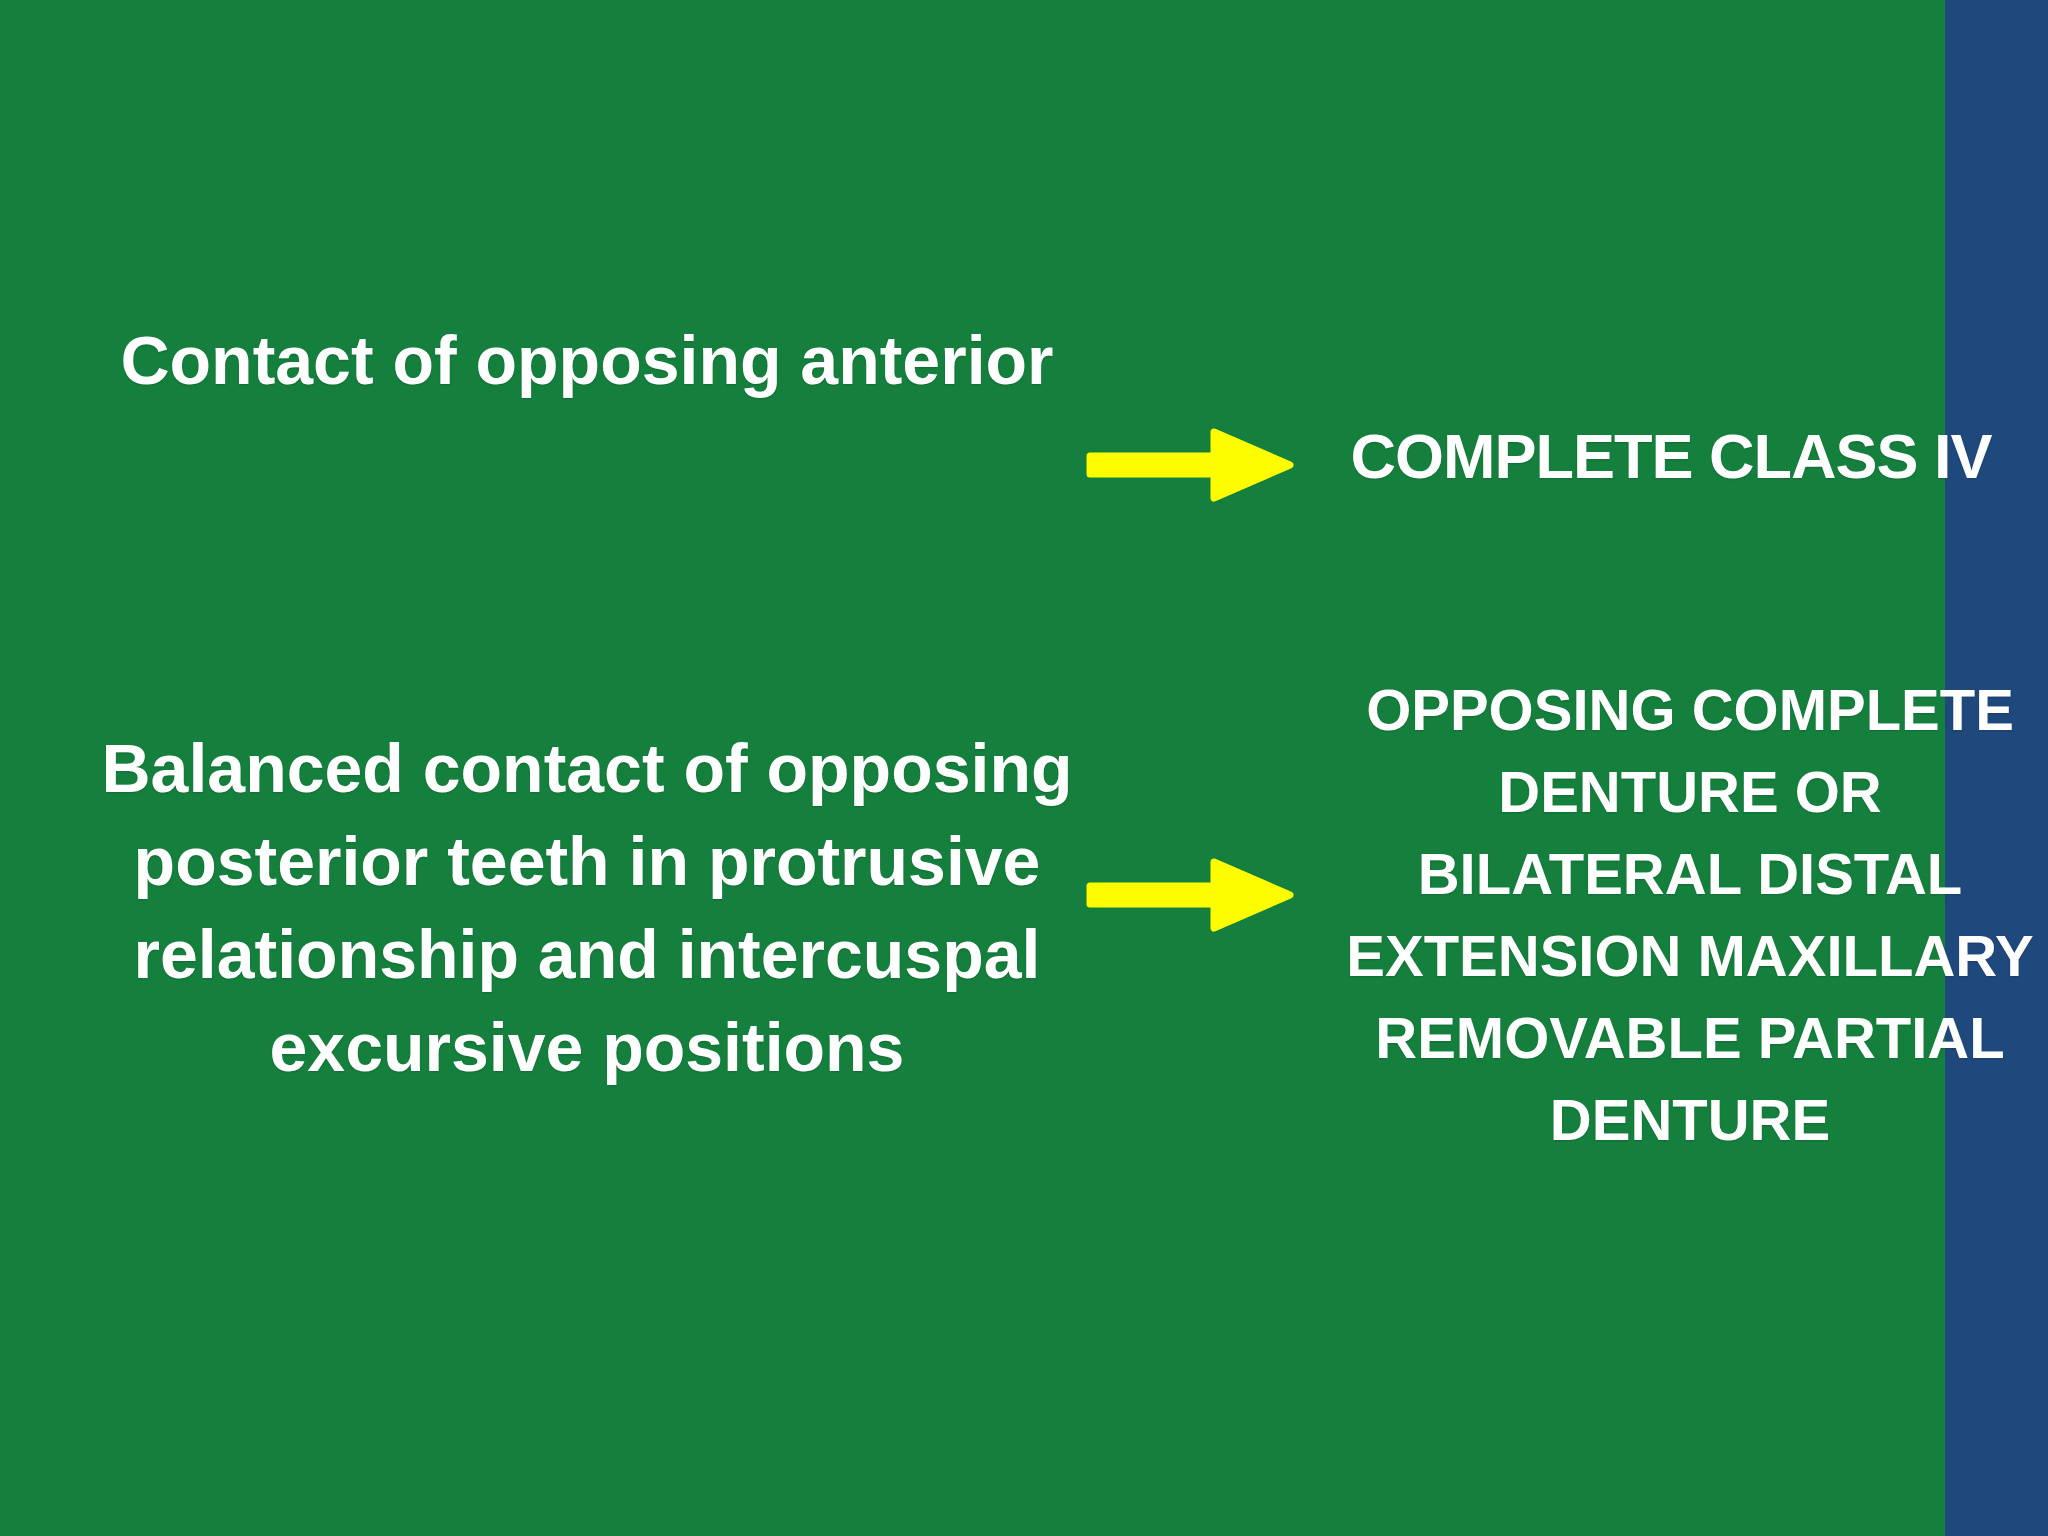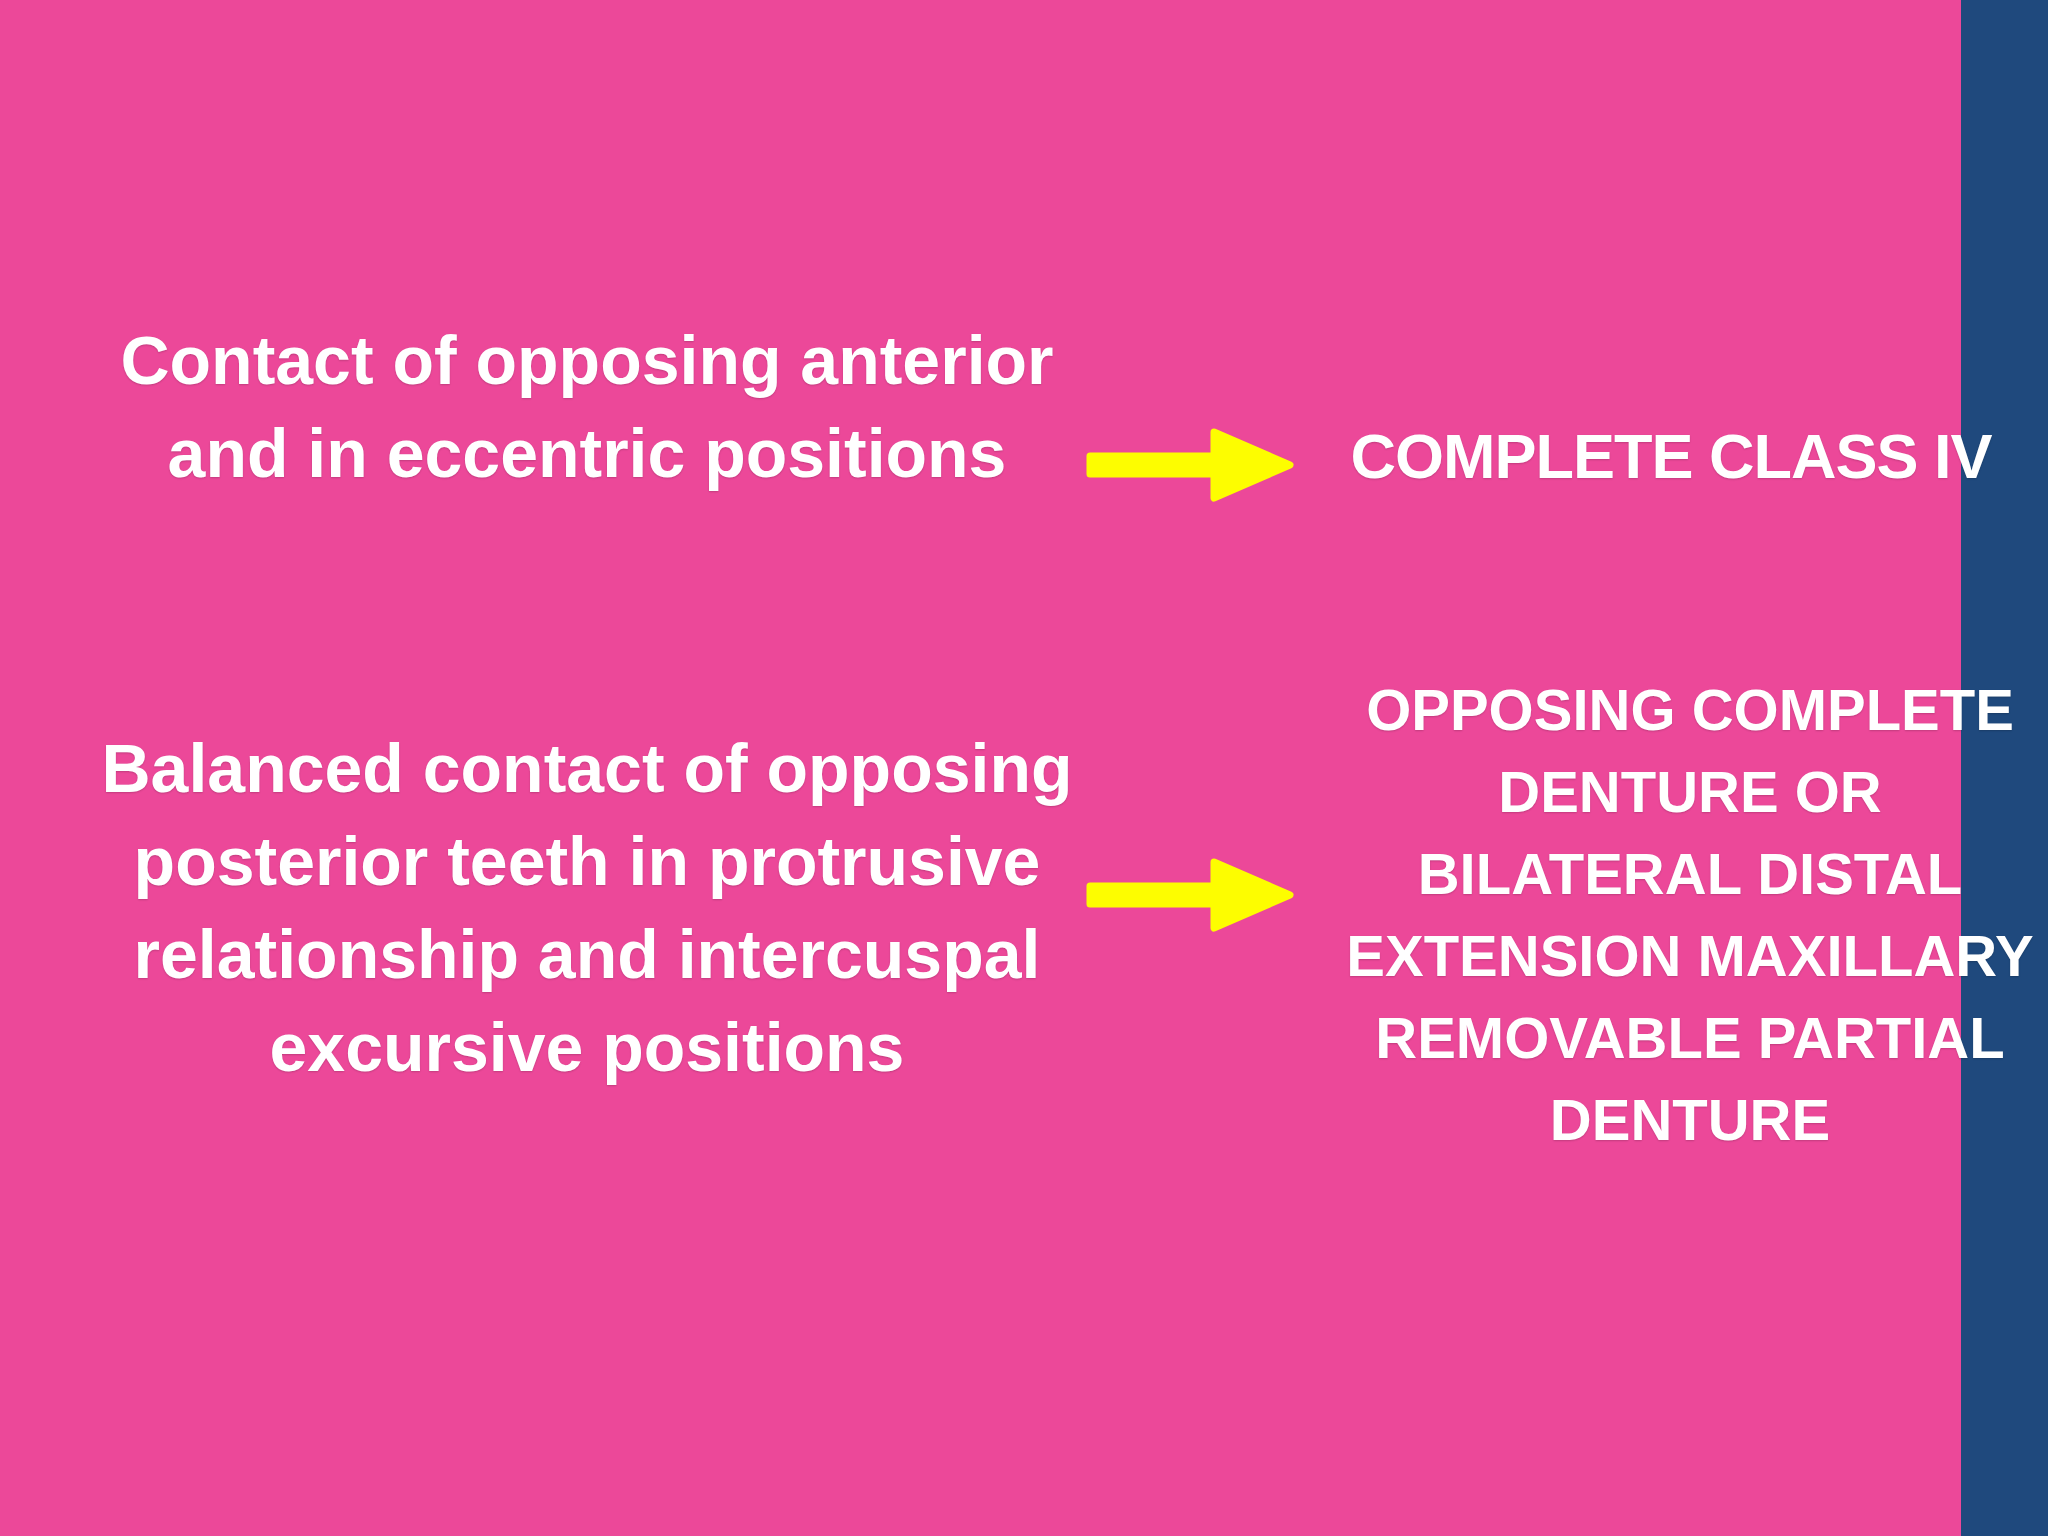--- a/index.html
+++ b/index.html
@@ -11,22 +11,21 @@
     height: 1536px;
     background: #1F497D;
     overflow: hidden;
     position: relative;
     font-family: "Liberation Sans", "DejaVu Sans", sans-serif;
   }
   .slide {
     position: absolute;
     left: 0; top: 0;
     width: 1945px; height: 1536px;
-    background: #ec4899;
-    padding-left: 16px;
+    background: #15803d;
   }
   .txt {
     position: absolute;
     color: #FFFFFF;
     font-weight: bold;
     text-align: center;
   }
   .txt .line {
     white-space: nowrap;
     text-shadow: 0 1px 2px rgba(0,0,0,0.18);
@@ -68,21 +67,20 @@
     stroke-linecap: round;
   }
 </style>
 </head>
 <body>
 
 <div class="slide">
 
   <div class="txt left-block left-block-1">
     <div class="line">Contact of opposing anterior</div>
-    <div class="line">and in eccentric positions</div>
   </div>
 
   <svg class="arrow arrow-1" viewBox="0 0 212 80">
     <path d="M5,31 L129,31 L129,7 L205,40 L129,73 L129,49 L5,49 Z" fill="#FDFD00"></path>
   </svg>
 
   <div class="txt right-heading">
     <div class="line">COMPLETE CLASS IV</div>
   </div>
 

